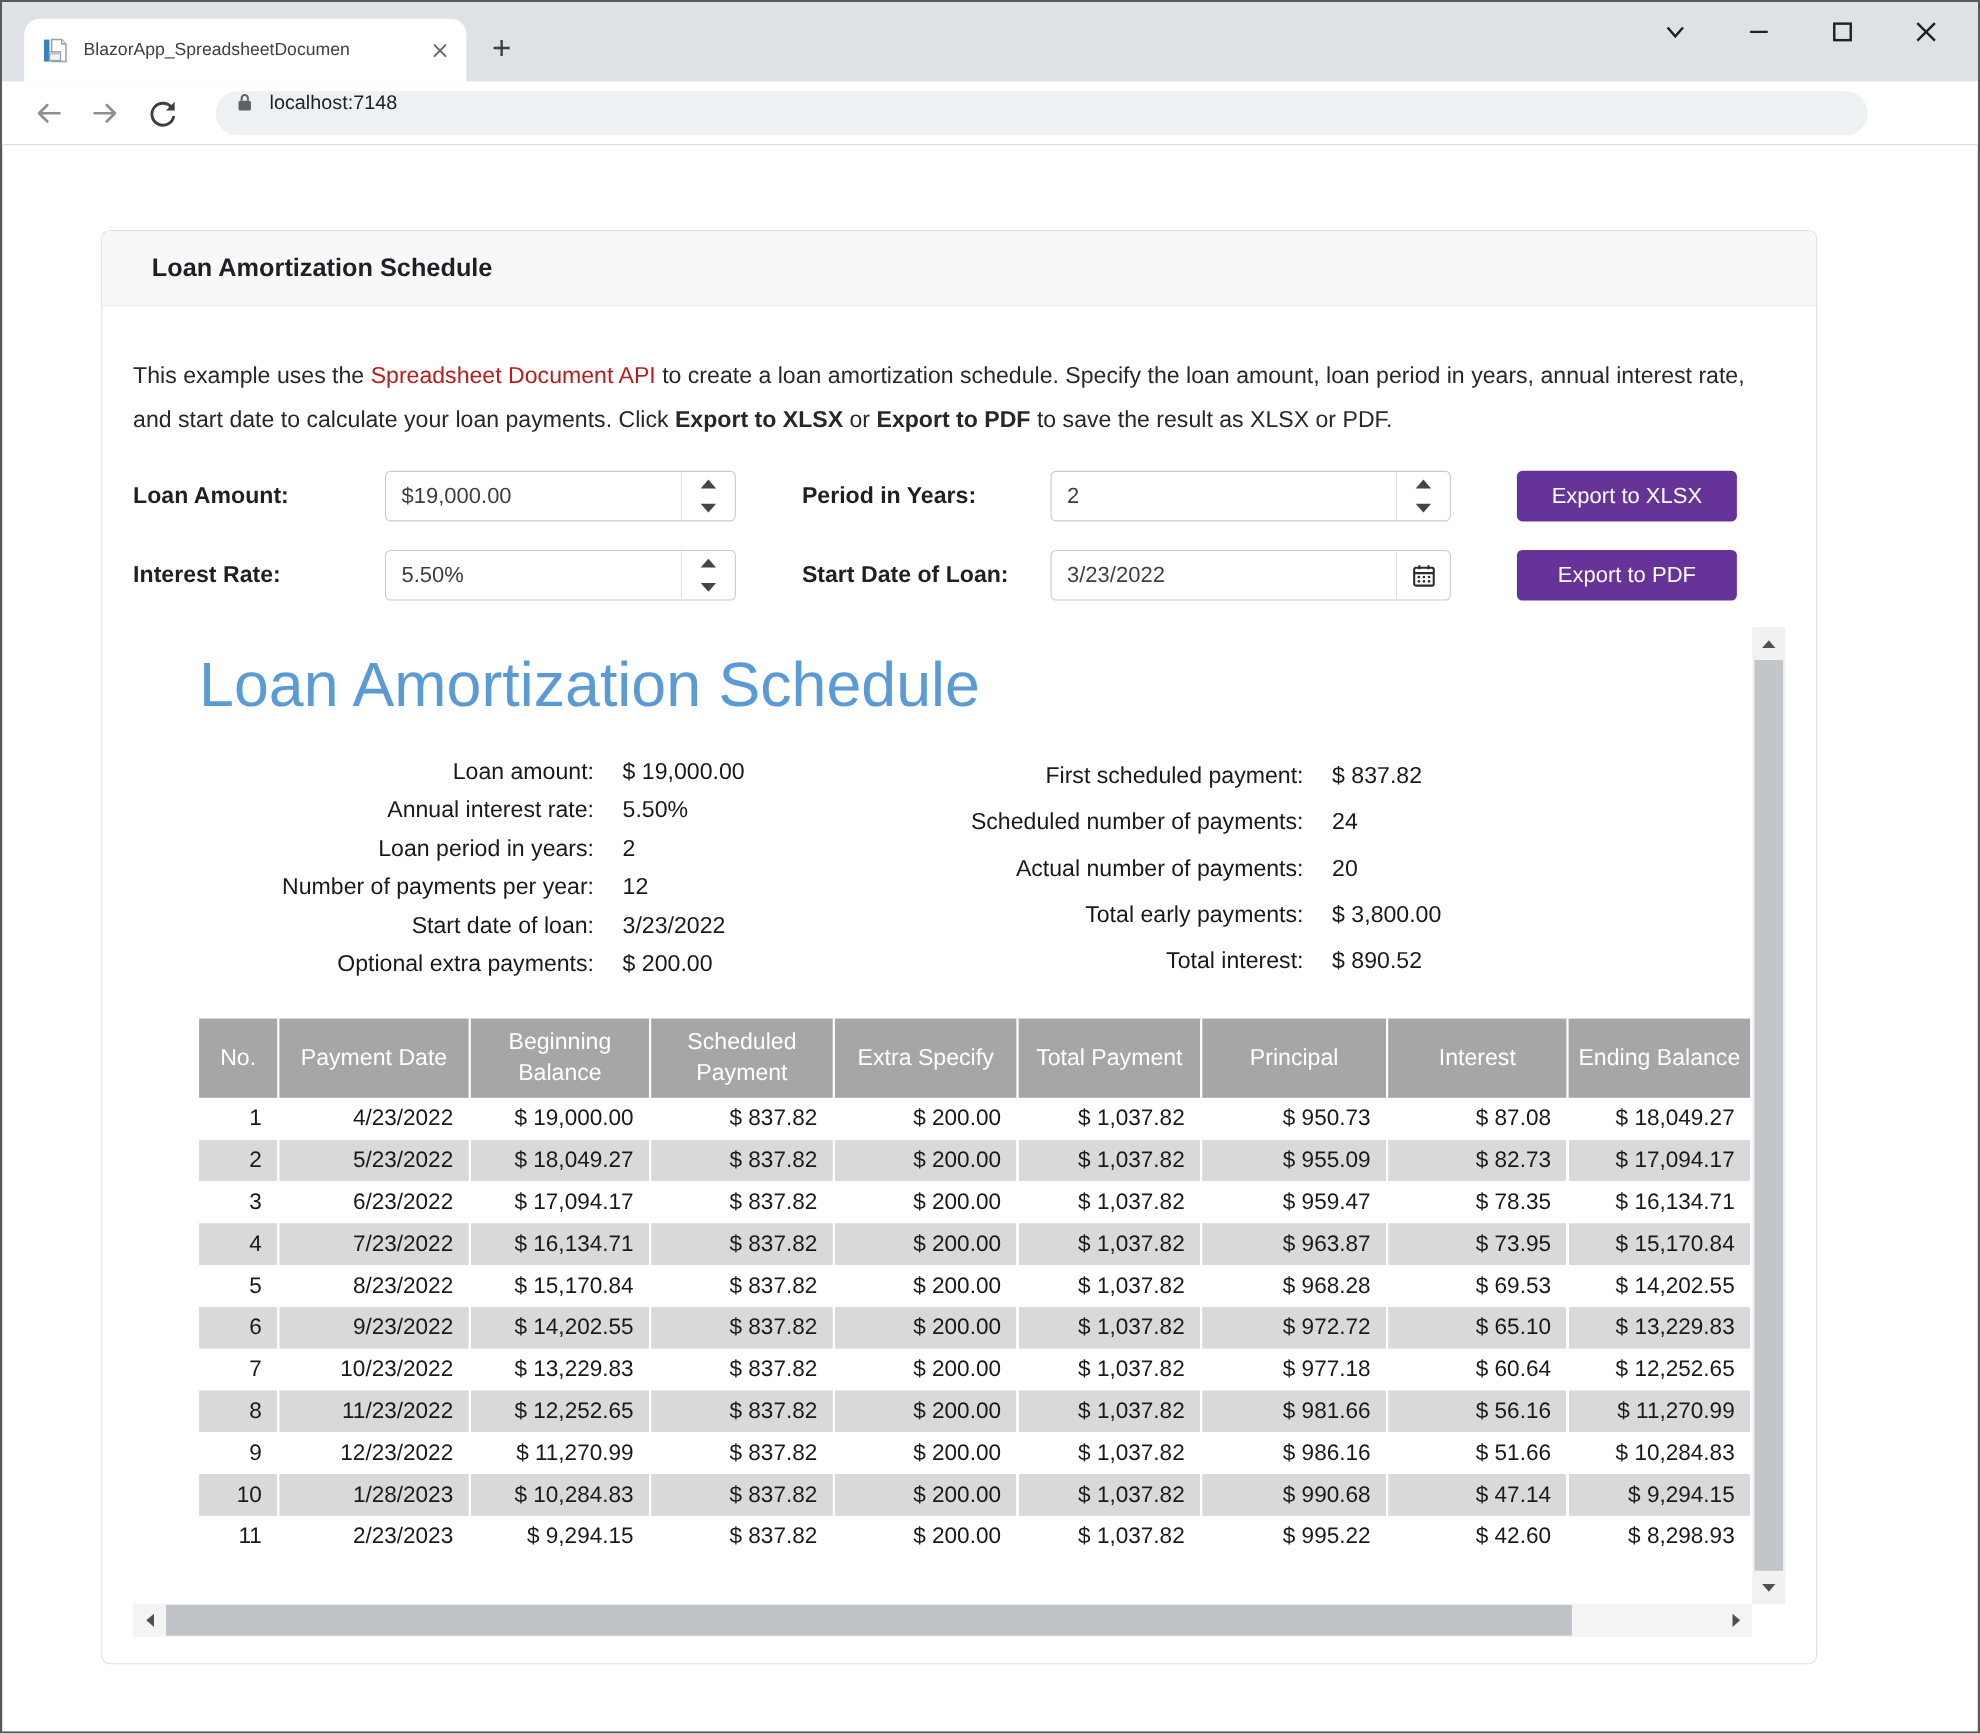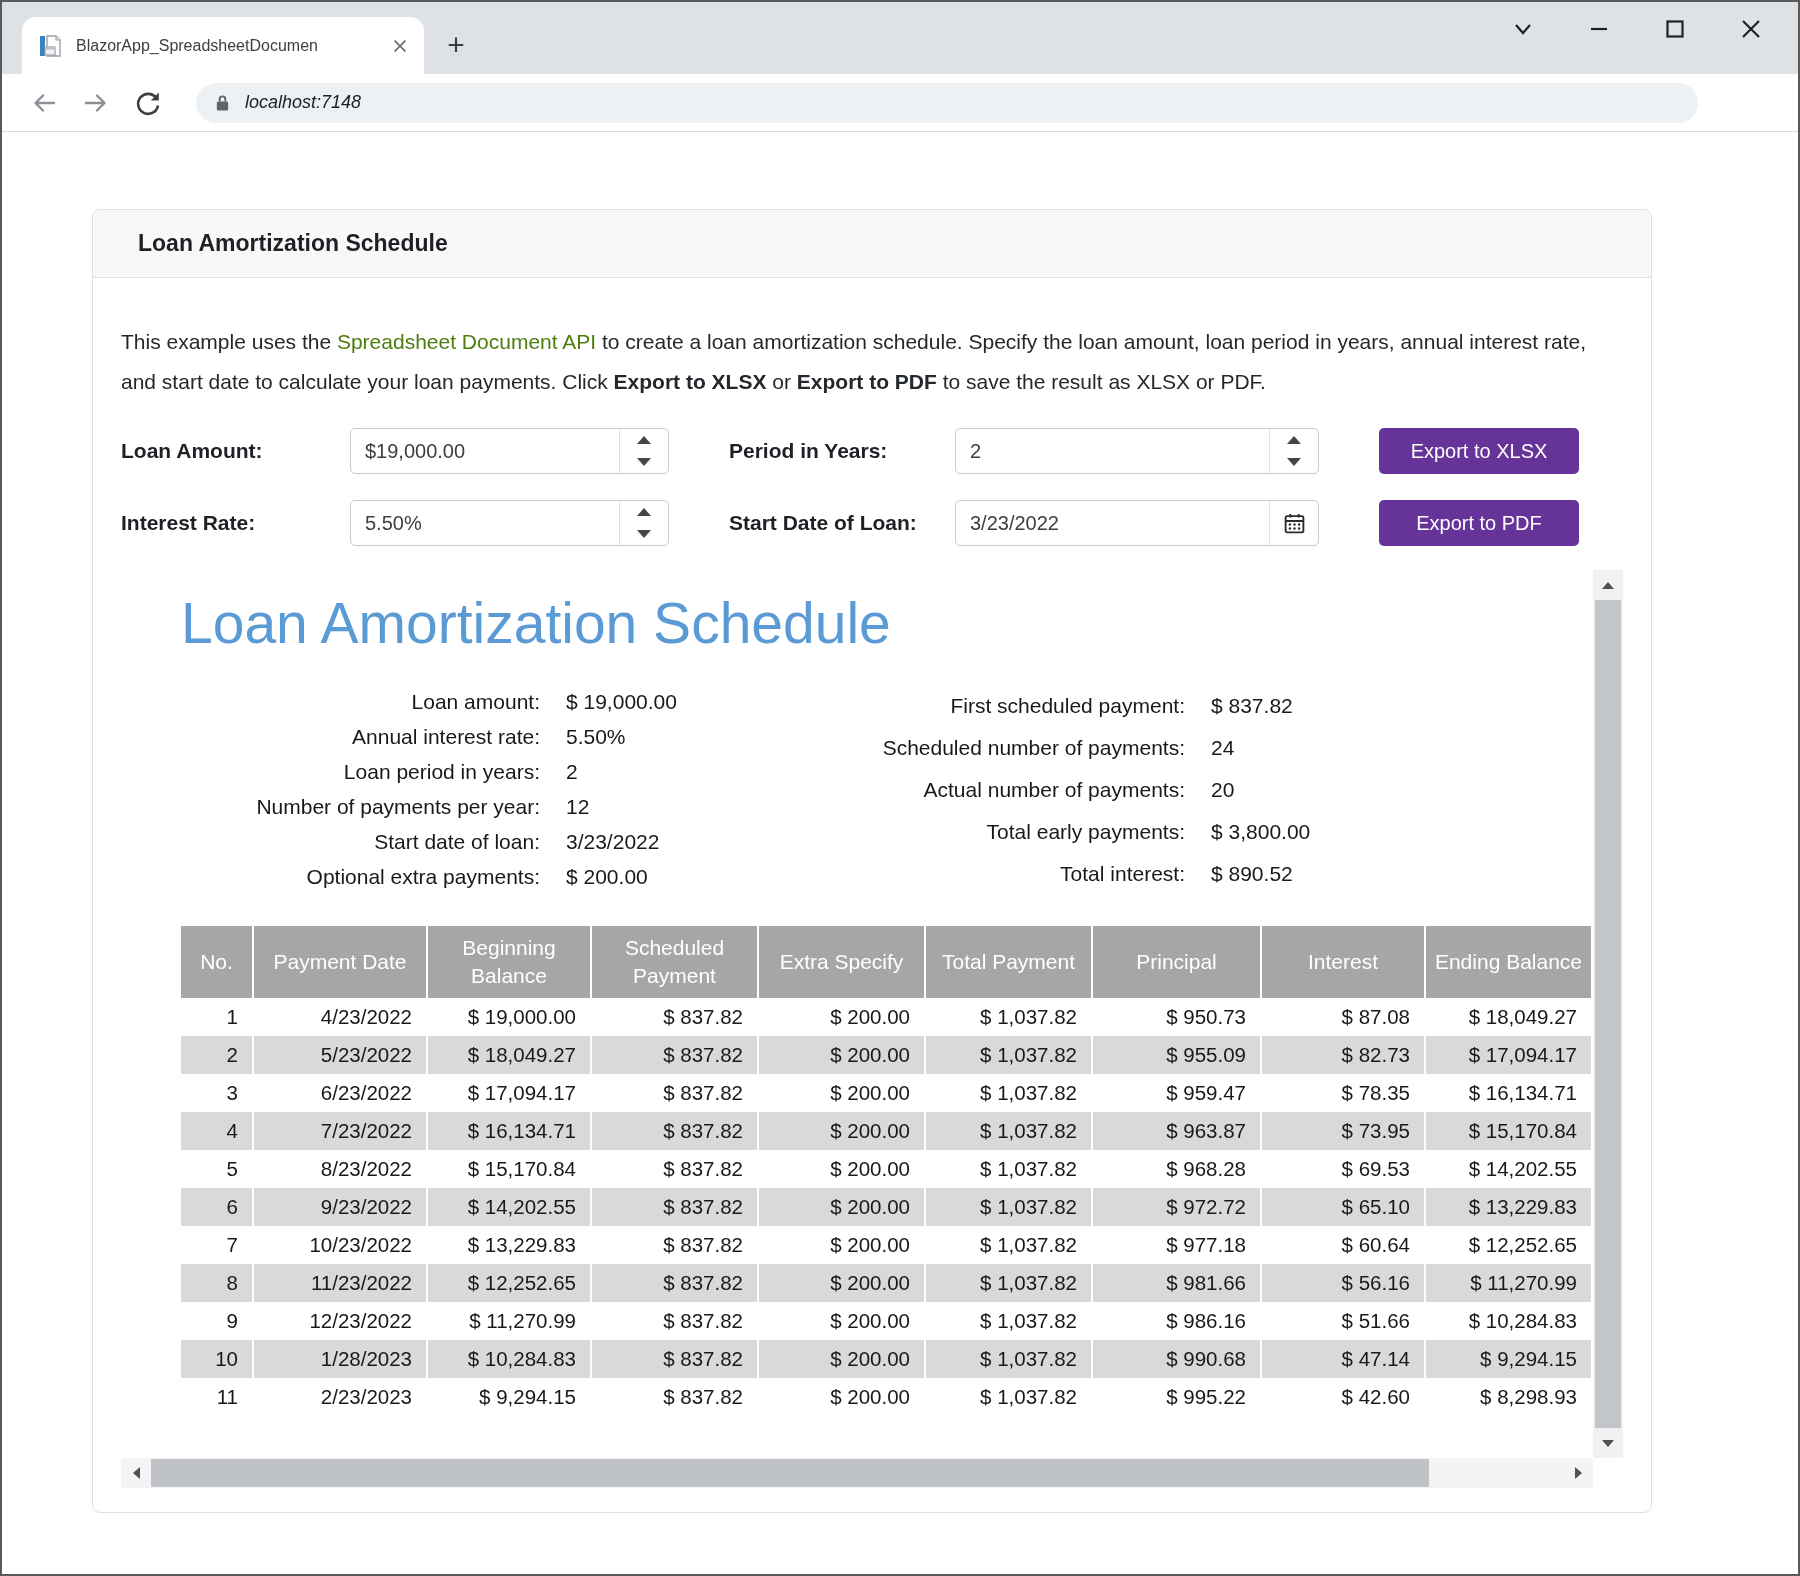--- a/index.html
+++ b/index.html
@@ -15,32 +15,32 @@
   .tab-title { flex:1; font-size:16px; color:#3c4043; white-space:nowrap; overflow:hidden; margin-left:12px; }
   .tab-close { width:28px; height:28px; display:flex; align-items:center; justify-content:center; border-radius:50%; cursor:pointer; }
   .new-tab { width:36px; height:36px; margin:0 0 11px 14px; display:flex; align-items:center; justify-content:center;
              font-size:30px; font-weight:300; color:#3c4043; cursor:pointer; }
   .win-controls { position:absolute; right:34px; top:14px; display:flex; gap:50px; align-items:center; }
   .win-btn { width:26px; height:26px; display:flex; align-items:center; justify-content:center; cursor:pointer; }
 
   .addressbar { height:58px; background:#fff; border-bottom:1px solid #d6d9dd; display:flex; align-items:center; padding-left:22px; }
   .nav-btn { width:40px; height:40px; display:flex; align-items:center; justify-content:center; margin-right:12px; cursor:pointer; }
   .url-pill { flex:1; height:40px; margin-left:16px; margin-right:100px; background:#eef1f3; border-radius:20px;
-              display:flex; align-items:center; padding:0 18px; gap:14px; cursor:text;font-style:italic; }
+              display:flex; align-items:flex-start; padding:0 18px; gap:14px; cursor:text; }
   .url-text { font-size:18px; color:#202124; }
 
   
   .page { padding-top:77px; }
   .card { margin-left:90px; width:1560px; border:1px solid #e0e0e0; border-radius:8px; background:#fff; }
   .card-header { background:#f8f8f8; border-bottom:1px solid #e2e2e2; border-radius:8px 8px 0 0;
                  padding:20px 45px; font-size:23px; font-weight:bold; color:#1d2125; }
   .card-body { padding:44px 28px 24px 28px; }
 
   .desc { margin:0; font-size:21px; line-height:40px; color:#24282c; max-width:1495px; }
-  .desc a { color:#4d7c0f; text-decoration:none; cursor:pointer; }
+  .desc a { color:#b91c1c; text-decoration:none; cursor:pointer; }
   .desc b { font-weight:bold; }
 
   
   .form { margin-top:26px; display:flex; flex-direction:column; gap:26px; }
   .form-row { display:flex; align-items:center; height:46px; }
   .flabel { font-size:21px; font-weight:bold; color:#1d2125; }
   .flabel.c1 { width:229px; }
   .flabel.c2 { width:226px; margin-left:60px; }
   .spin-input { width:319px; height:46px; background:#fff; border:1px solid #c6cbd1; border-radius:5px; display:flex; overflow:hidden; }
   .spin-input.w2 { width:364px; }

